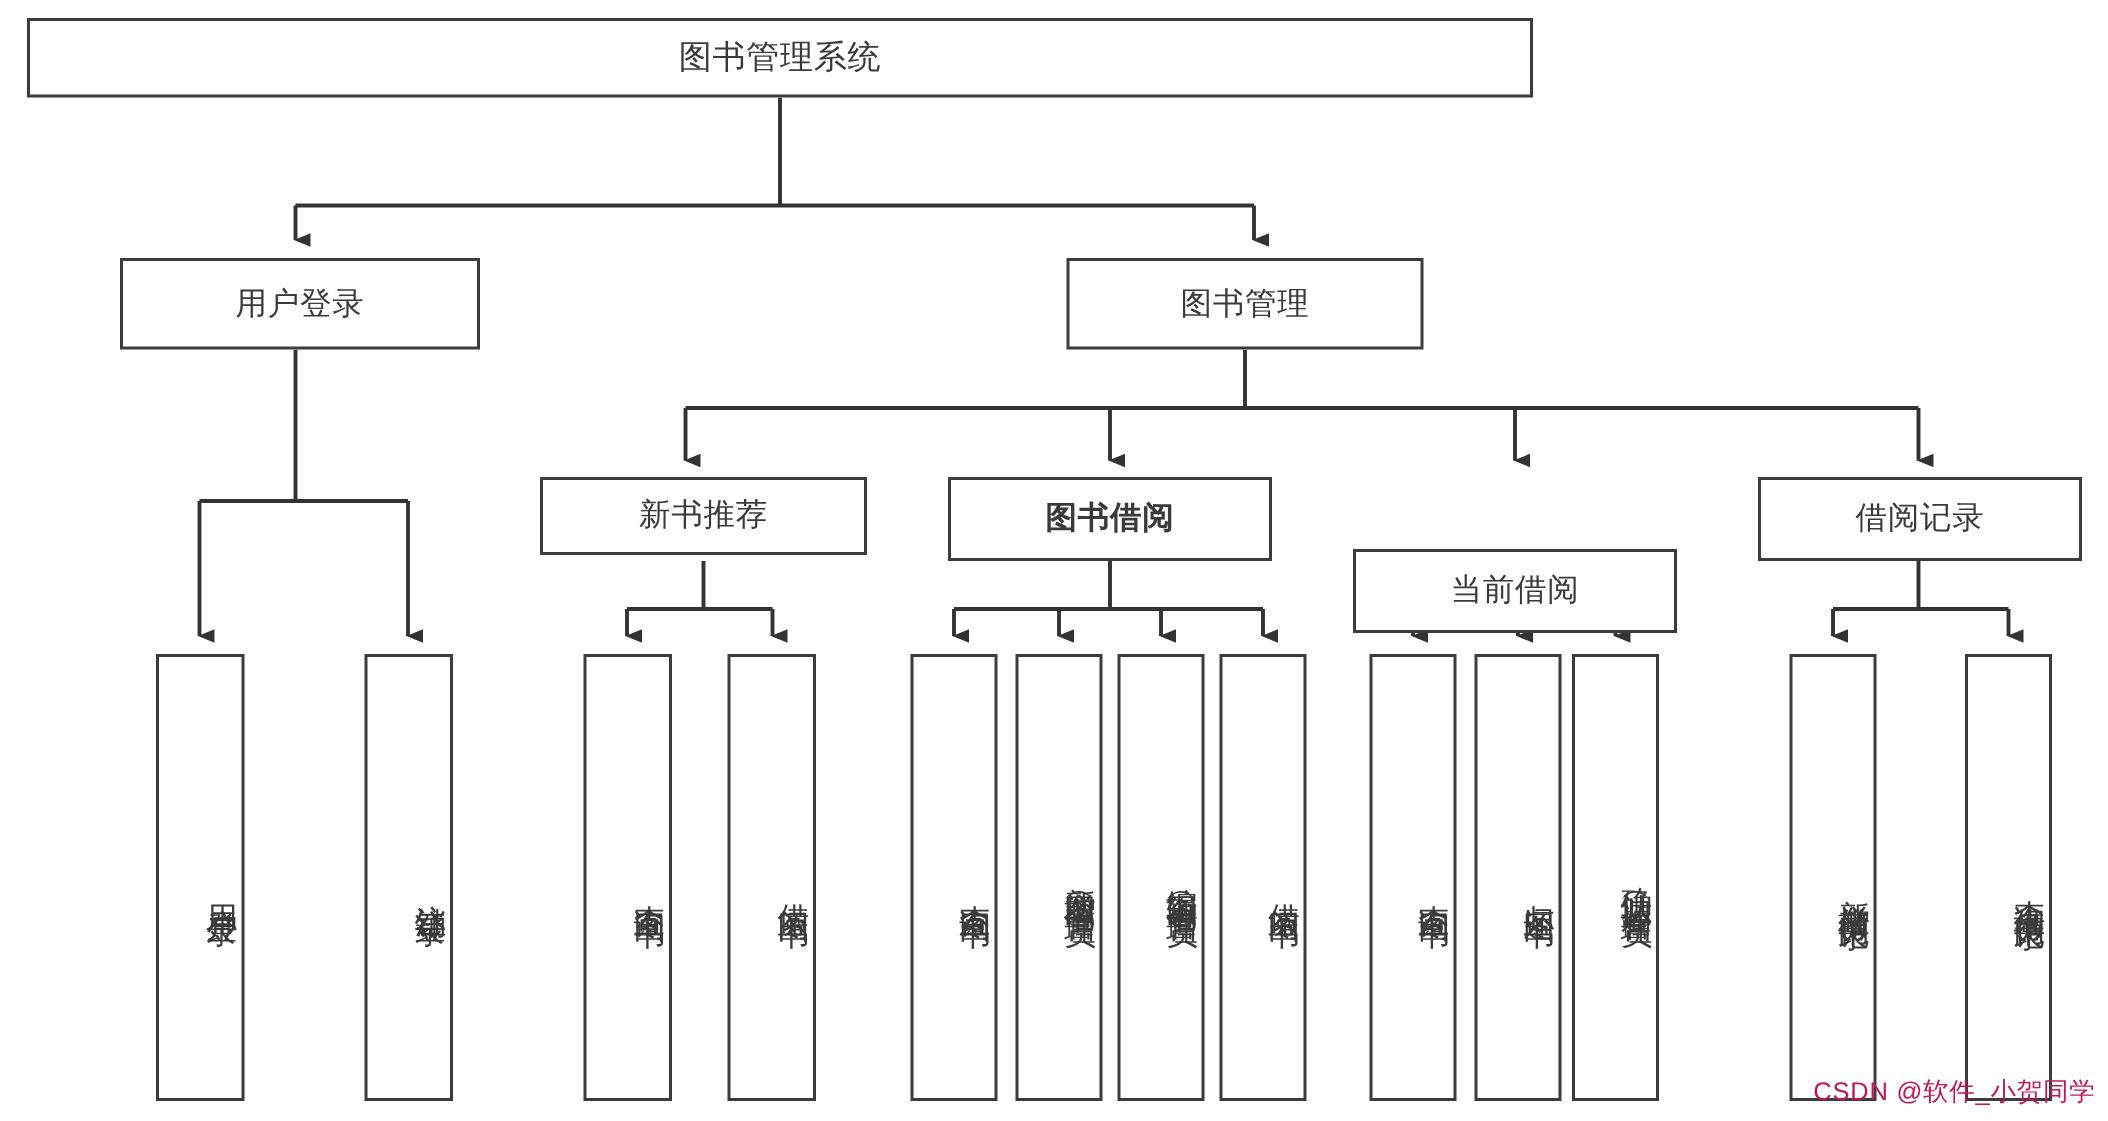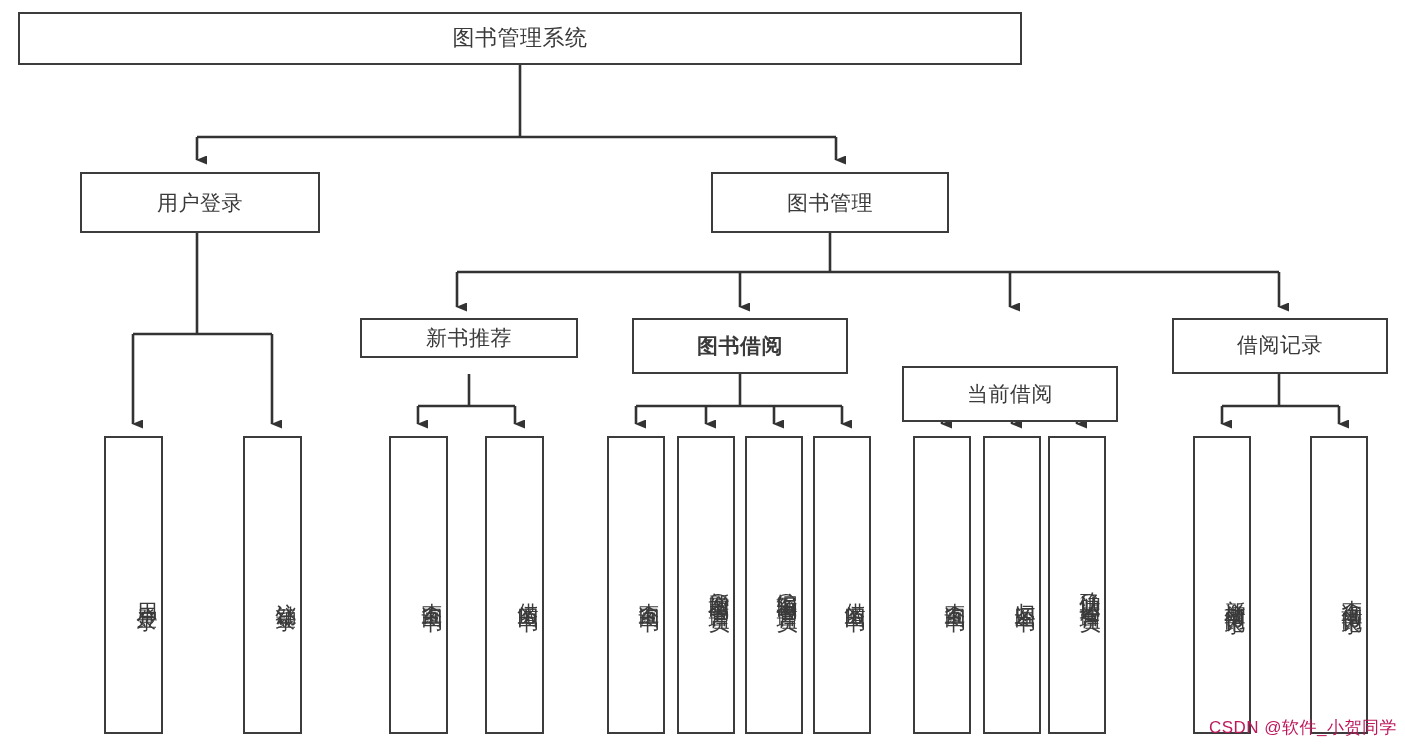--- a/index.html
+++ b/index.html
@@ -114,21 +114,21 @@
       <path d="M1222,406 L1222,424" marker-end="url(#arrow)"></path>
       <path d="M1339,406 L1339,424" marker-end="url(#arrow)"></path>
     </g>
   </svg>
 
   <div class="node horiz root" style="left:18px; top:12px; width:1004px; height:53px;">图书管理系统</div>
 
   <div class="node horiz" style="left:80px; top:172px; width:240px; height:61px;">用户登录</div>
   <div class="node horiz" style="left:711px; top:172px; width:238px; height:61px;">图书管理</div>
 
-  <div class="node horiz" style="left:360px; top:318px; width:218px; height:40px;">新书推荐</div>
+  <div class="node horiz" style="left:360px; top:318px; width:218px; height:52px;">新书推荐</div>
   <div class="node horiz" style="left:632px; top:318px; width:216px; height:56px;font-weight:bold;">图书借阅</div>
   <div class="node horiz" style="left:902px; top:318px; width:216px; height:56px;margin-top:48px;">当前借阅</div>
   <div class="node horiz" style="left:1172px; top:318px; width:216px; height:56px;font-family:Liberation Serif, serif;">借阅记录</div>
 
   <div class="node vert" style="left:104px; top:436px; width:59px; height:298px;">用户登录</div>
   <div class="node vert" style="left:243px; top:436px; width:59px; height:298px;">注销登录</div>
 
   <div class="node vert" style="left:389px; top:436px; width:59px; height:298px;">查询图书</div>
   <div class="node vert" style="left:485px; top:436px; width:59px; height:298px;">借阅图书</div>
 

